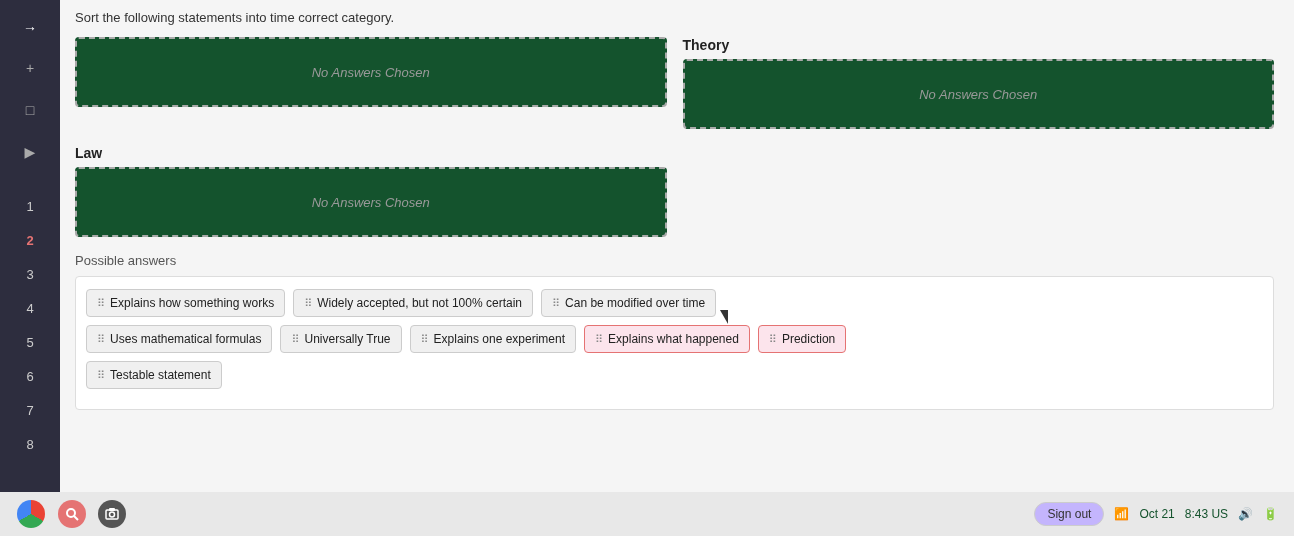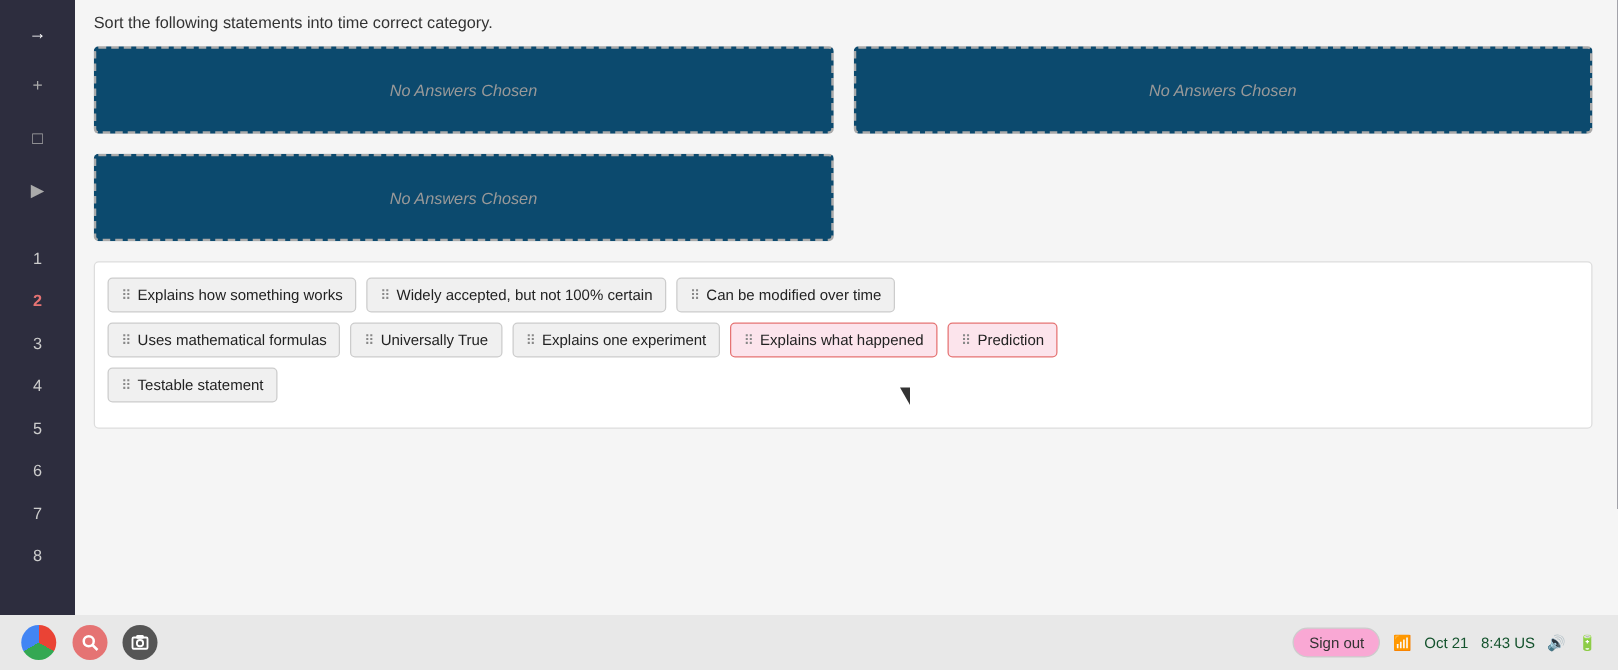--- a/index.html
+++ b/index.html
@@ -74,21 +74,21 @@
 
     .drop-zone-label {
       font-size: 14px;
       font-weight: bold;
       color: #222;
       margin-bottom: 6px;
     }
 
     .drop-zone {
       border: 2px dashed #aaa;
-      background: #0c4a6e;
+      background: #14532d;
       min-height: 70px;
       display: flex;
       align-items: center;
       justify-content: center;
       border-radius: 4px;
     }
 
     .drop-zone-placeholder {
       color: #999;
       font-size: 13px;
@@ -189,21 +189,21 @@
 
     .taskbar-right {
       display: flex;
       align-items: center;
       gap: 10px;
       font-size: 12px;
       color: #333;
     }
 
     .sign-out-btn {
-      background: #f9a8d4;
+      background: #c4b5fd;
       border: 1px solid #ccc;
       border-radius: 16px;
       padding: 4px 12px;
       font-size: 12px;
       cursor: pointer;
       color: #333;
     }
 
     .taskbar-time {
       font-size: 12px;
@@ -256,35 +256,38 @@
 
   <p class="instruction">Sort the following statements into time correct category.</p>
 
   <div class="drop-zones-row">
     <div class="drop-zone-container">
       <div class="drop-zone">
         <span class="drop-zone-placeholder">No Answers Chosen</span>
       </div>
     </div>
     <div class="drop-zone-container">
+      <div class="drop-zone-label">Theory</div>
       <div class="drop-zone">
         <span class="drop-zone-placeholder">No Answers Chosen</span>
       </div>
     </div>
   </div>
 
   <div class="law-section">
     <div class="law-drop-zone-container">
+      <div class="drop-zone-label">Law</div>
       <div class="drop-zone">
         <span class="drop-zone-placeholder">No Answers Chosen</span>
       </div>
     </div>
   </div>
 
   <div>
+    <p class="possible-answers-label">Possible answers</p>
     <div class="answers-box">
       <div class="answers-row">
         <div class="answer-chip">
           <span class="drag-icon">⠿</span>
           <span>Explains how something works</span>
         </div>
         <div class="answer-chip">
           <span class="drag-icon">⠿</span>
           <span>Widely accepted, but not 100% certain</span>
         </div>

